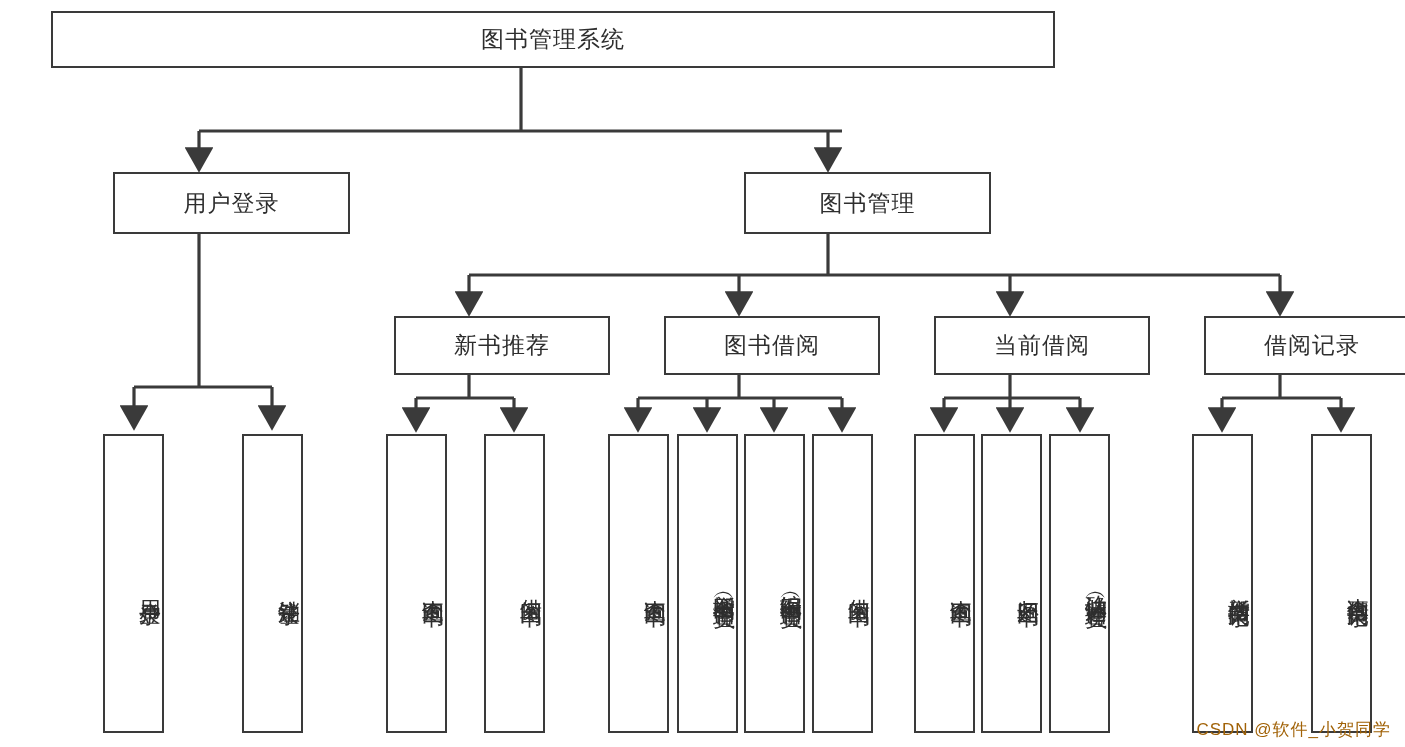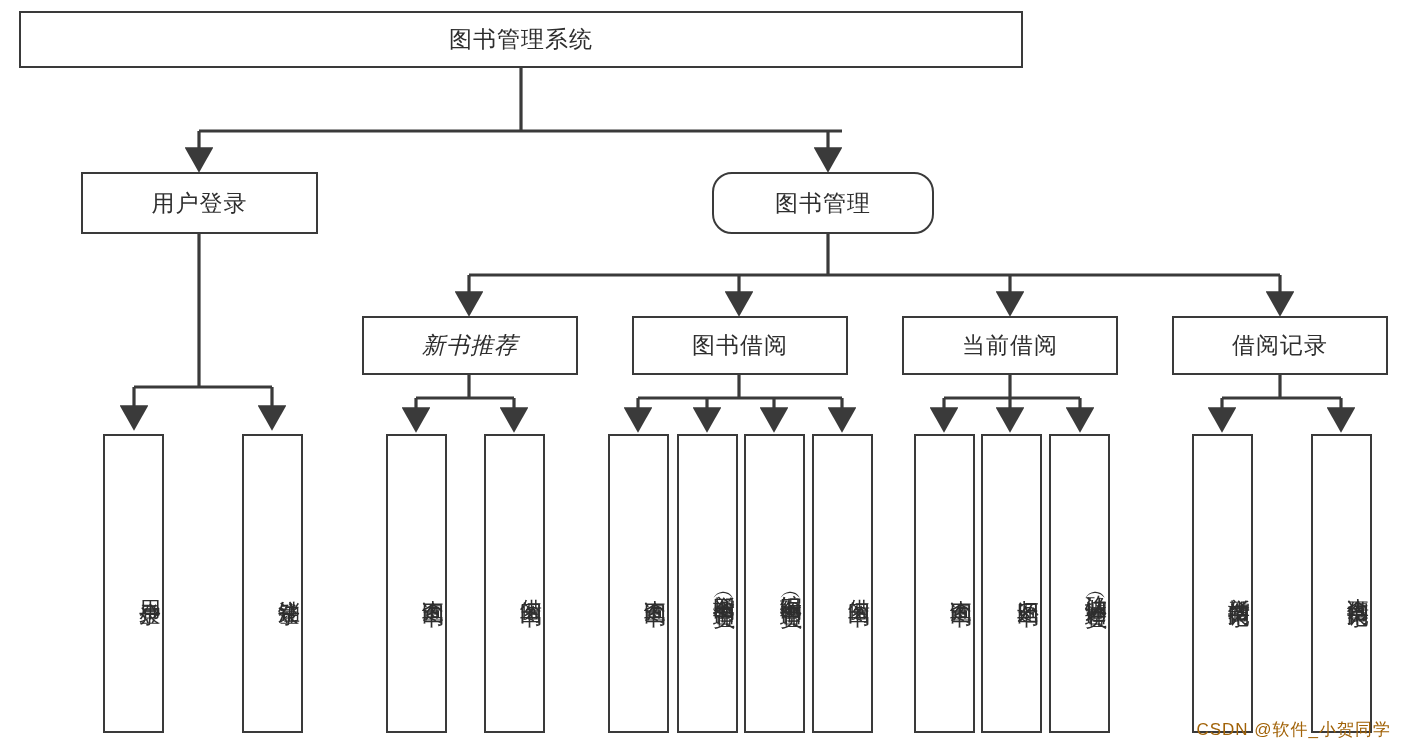--- a/index.html
+++ b/index.html
@@ -21,20 +21,21 @@
     display:flex;
     align-items:center;
     justify-content:center;
     color:#2e2e2e;
     z-index:3;
   }
   .node-h{
     font-size:23px;
     letter-spacing:1px;
     white-space:nowrap;
+    margin-left:32px;
   }
   .node-v{
     font-size:22px;
     writing-mode:vertical-rl;
     text-orientation:upright;
     letter-spacing:2px;
     align-items:flex-start;
     justify-content:center;
     padding-top:4px;
     line-height:1.05;
@@ -109,23 +110,23 @@
       <path d="M1222,398 L1341,398"></path>
       <path d="M1222,398 L1222,412" marker-end="url(#arrow)"></path>
       <path d="M1341,398 L1341,412" marker-end="url(#arrow)"></path>
     </g>
   </svg>
 
   <div class="node node-h" style="left:19px;top:11px;width:1004px;height:57px;">图书管理系统</div>
 
   <div class="node node-h" style="left:81px;top:172px;width:237px;height:62px;">用户登录</div>
 
-  <div class="node node-h" style="left:712px;top:172px;width:222px;height:62px;border-radius:20px;">图书管理</div>
+  <div class="node node-h" style="left:712px;top:172px;width:247px;height:62px;">图书管理</div>
 
-  <div class="node node-h" style="left:362px;top:316px;width:216px;height:59px;font-style:italic;">新书推荐</div>
+  <div class="node node-h" style="left:362px;top:316px;width:216px;height:59px;">新书推荐</div>
 
   <div class="node node-h" style="left:632px;top:316px;width:216px;height:59px;text-align:center;">图书借阅</div>
 
   <div class="node node-h" style="left:1172px;top:316px;width:216px;height:59px;">借阅记录</div>
 
   <div class="node node-h" style="left:902px;top:316px;width:216px;height:59px;">当前借阅</div>
 
   <div class="node node-v" style="left:103px;top:434px;width:61px;height:299px;">用户登录</div>
 
   <div class="node node-v" style="left:242px;top:434px;width:61px;height:299px;">注销登录</div>

